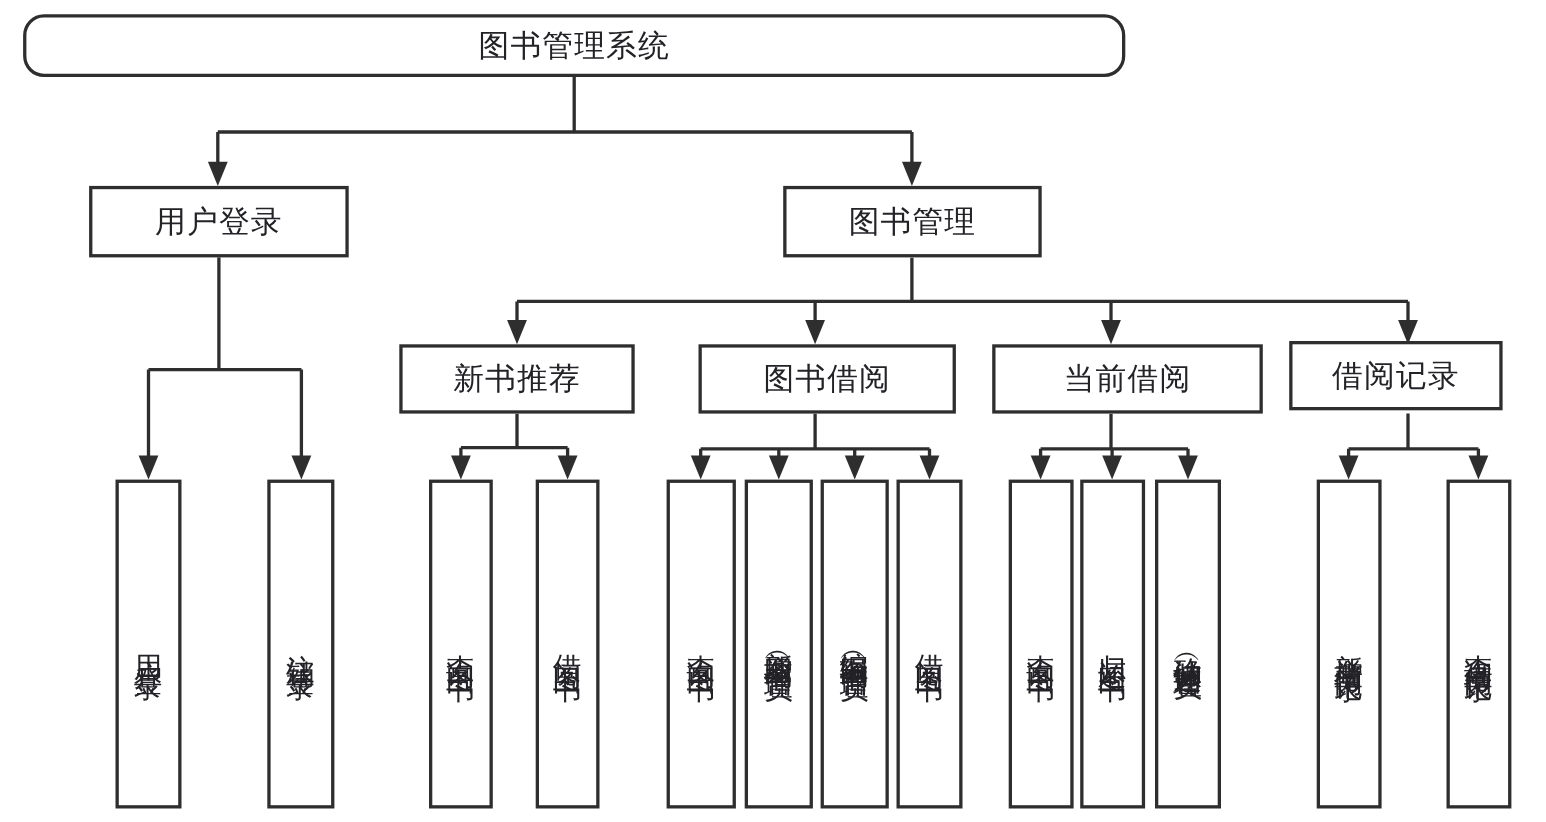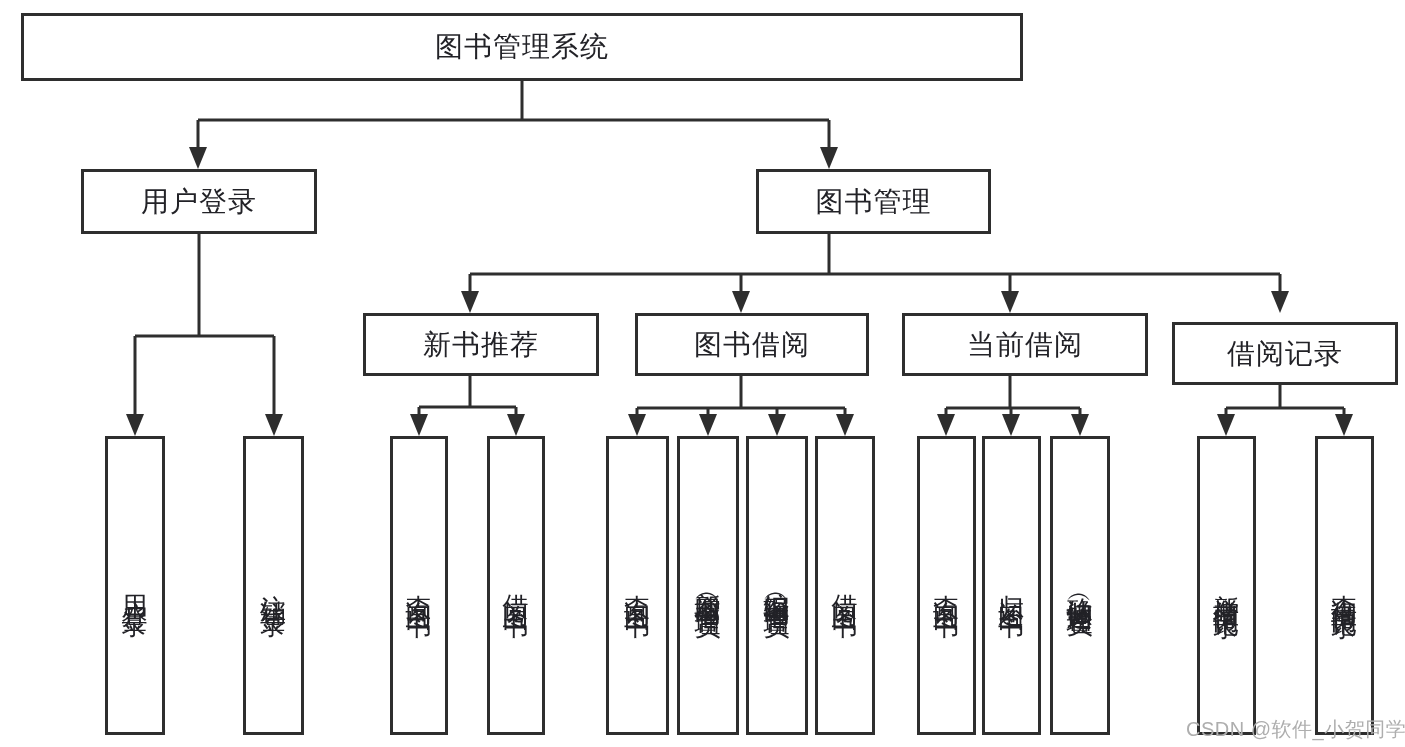--- a/index.html
+++ b/index.html
@@ -101,43 +101,42 @@
       <polygon points="768,414 786,414 777,436"></polygon>
       <polygon points="836,414 854,414 845,436"></polygon>
       <polygon points="937,414 955,414 946,436"></polygon>
       <polygon points="1002,414 1020,414 1011,436"></polygon>
       <polygon points="1071,414 1089,414 1080,436"></polygon>
       <polygon points="1217,414 1235,414 1226,436"></polygon>
       <polygon points="1335,414 1353,414 1344,436"></polygon>
     </g>
   </svg>
 
-  <div class="box" style="left:21px; top:13px; width:1002px; height:68px;">图书管理系统</div>
+  <div class="box" style="left:21px; top:13px; width:1002px; height:57px;border-radius:19px;">图书管理系统</div>
 
   <div class="box" style="left:81px; top:169px; width:236px; height:65px;">用户登录</div>
-  <div class="box" style="left:756px; top:169px; width:235px; height:65px;">图书管理</div>
+  <div class="box" style="left:712px; top:169px; width:235px; height:65px;">图书管理</div>
 
-  <div class="box" style="left:363px; top:313px; width:236px; height:63px;">新书推荐</div>
+  <div class="box" style="left:363px; top:313px; width:214px; height:63px;">新书推荐</div>
   <div class="box" style="left:635px; top:313px; width:234px; height:63px;">图书借阅</div>
   <div class="box" style="left:902px; top:313px; width:246px; height:63px;">当前借阅</div>
-  <div class="box" style="left:1172px; top:322px; width:226px; height:63px;">借阅记录</div>
+  <div class="box" style="left:1172px; top:310px; width:194px; height:63px;">借阅记录</div>
 
   <div class="vbox" style="left:105px; width:60px;">用户登录</div>
   <div class="vbox" style="left:243px; width:61px;">注销登录</div>
 
   <div class="vbox" style="left:390px; width:58px;">查询图书</div>
   <div class="vbox" style="left:487px; width:58px;">借阅图书</div>
 
   <div class="vbox" style="left:606px; width:63px;">查询图书</div>
   <div class="vbox" style="left:677px; width:62px; letter-spacing:3px;">新增图书（管理员）</div>
   <div class="vbox" style="left:746px; width:62px; letter-spacing:3px;">编辑图书（管理员）</div>
   <div class="vbox" style="left:815px; width:60px;">借阅图书</div>
 
   <div class="vbox" style="left:917px; width:59px;">查询图书</div>
   <div class="vbox" style="left:982px; width:59px;">归还图书</div>
   <div class="vbox" style="left:1050px; width:60px; letter-spacing:2px;">确认归还（管理员）</div>
 
   <div class="vbox" style="left:1197px; width:59px; letter-spacing:4px;">新增借阅记录</div>
   <div class="vbox" style="left:1315px; width:59px; letter-spacing:4px;">查询借阅记录</div>
 
-  <div class="watermark">CSDN @软件_小贺同学</div>
 
 </div>
 
 </body></html>

